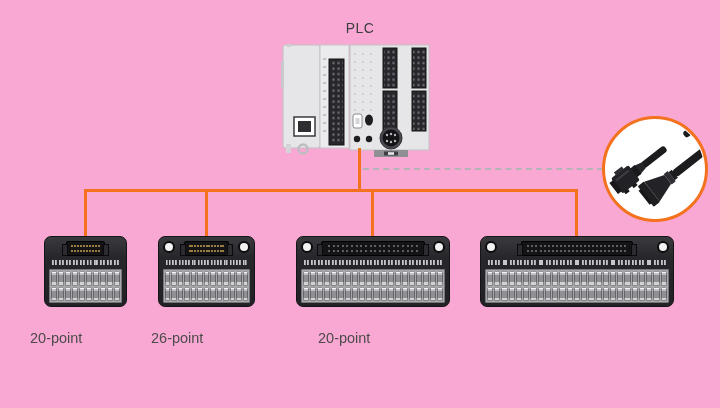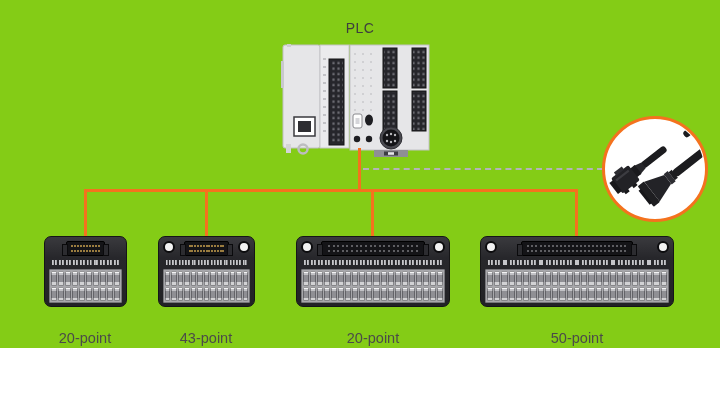--- a/index.html
+++ b/index.html
@@ -1,22 +1,22 @@
 <!DOCTYPE html>
 <html style="--accent: #F4721E; --tab-orange: #E0892E; --label-text: #4B4B49;"><head>
 <meta charset="utf-8">
 <style>
   html,body{margin:0;padding:0;background:#fff;}
-  #stage{position:relative;width:720px;height:348px;background:#84cc16;overflow:hidden;
+  #stage{position:relative;width:720px;height:408px;background:#f9a8d4;overflow:hidden;
          font-family:"Liberation Sans",sans-serif;}
 
   
   .plc-label{position:absolute;left:310px;top:20px;width:100px;text-align:center;
              font-size:14px;color:#3e3e3e;letter-spacing:.5px;}
-  .block-label{position:absolute;top:330px;width:110px;text-align:center;
+  .block-label{position:absolute;top:330px;width:110px;
                font-size:14.5px;color:var(--label-text,#4b4b49);}
   .l1{left:30px}.l2{left:151px}.l3{left:318px}.l4{left:522px}
 
   
   .oline{position:absolute;background:var(--accent,#F4721E);}
   .plc-drop{left:358px;top:148px;width:3px;height:42px;}
   .bus{left:84px;top:189px;width:494px;height:3px;}
   .drop{top:189px;width:3px;height:48px;}
   .d1{left:84px}.d2{left:205px}.d3{left:371px}.d4{left:575px}
   .dashed-line{position:absolute;left:363px;top:168px;width:240px;height:0;
@@ -603,17 +603,16 @@
           <span class="clamp"></span>
           <span class="clamp"></span>
           <span class="clamp"></span>
           <span class="clamp"></span>
         </div>
     </div>
     <div class="tab"></div>
   </div>
 
   <div class="block-label l1">20-point</div>
-  <div class="block-label l2">43-point</div>
+  <div class="block-label l2">26-point</div>
   <div class="block-label l3">20-point</div>
-  <div class="block-label l4">50-point</div>
 
 </div>
 
 </body></html>

